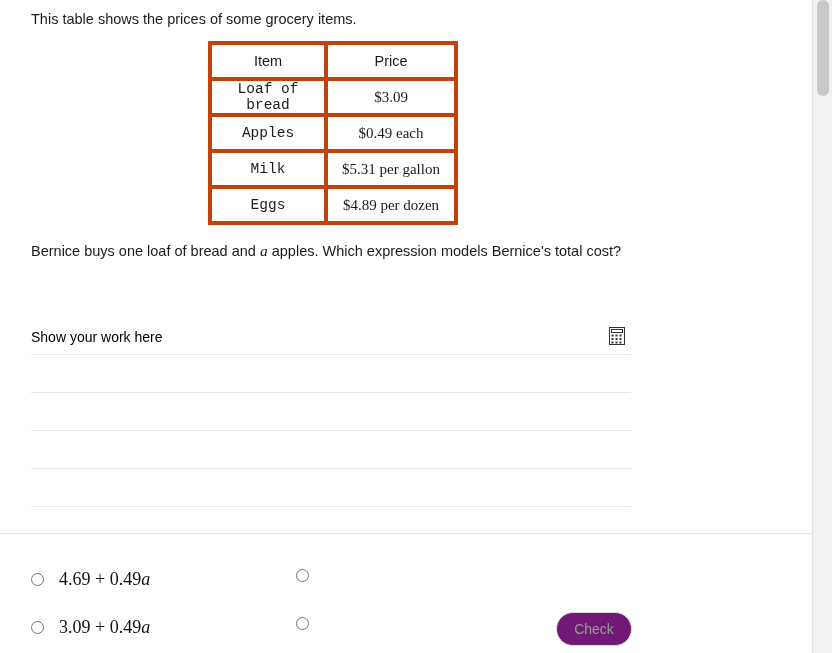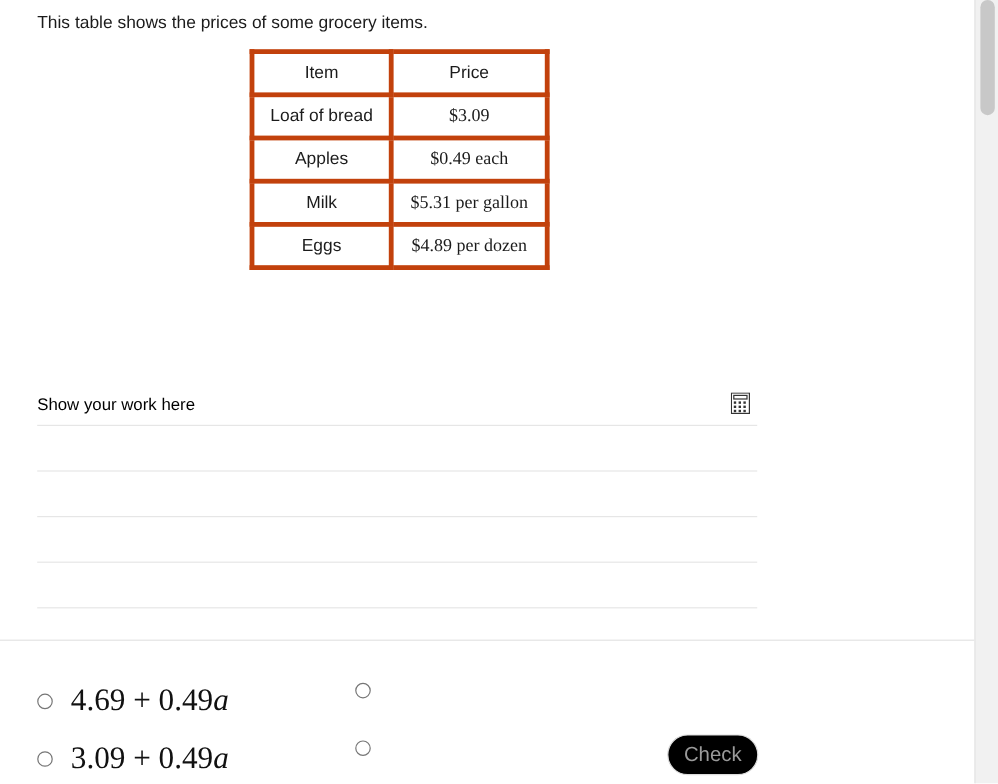--- a/index.html
+++ b/index.html
@@ -69,21 +69,21 @@
     font-weight: normal;
     font-size: 15px;
     color: #1b1b1b;
     padding: 0 6px;
   }
   table.grocery th {
     font-family: "Liberation Sans", sans-serif;
     font-size: 14.5px;
   }
   table.grocery td.item-cell {
-    font-family: Liberation Sans, sans-serif;
+    font-family: Liberation Mono, monospace;
     font-size: 14.5px;
   }
   table.grocery td.price-cell {
     width: 130px;
     font-family: "Liberation Serif", serif;
     font-size: 15px;
   }
   table.grocery th.price-head { width: 130px; }
 
   .question {
@@ -159,43 +159,43 @@
     width: 13px;
     height: 13px;
     border: 1px solid #767676;
     border-radius: 50%;
     background: #fff;
     flex: 0 0 auto;
   }
   .choice-label {
     margin-left: 15px;
     font-family: "Liberation Serif", serif;
-    font-size: 26px;
+    font-size: 18px;
     color: #111;
     white-space: nowrap;
   }
   .choice-label i {
     font-style: italic;
   }
   .c0 { left: 31px; top: 17px; }
   .c1 { left: 296px; top: 17px; }
   .c2 { left: 31px; top: 65px; }
   .c3 { left: 296px; top: 65px; }
 
   .check-btn {
     position: absolute;
     left: 556px;
     top: 612px;
     width: 76px;
     height: 34px;
     border: 1px solid #dcdcdc;
     border-radius: 17px;
-    background: #000000;
+    background: #701a75;
     color: #9a9a9a;
-    font-size: 17px;
+    font-size: 14px;
     font-family: "Liberation Sans", sans-serif;
     display: flex;
     align-items: center;
     justify-content: center;
     cursor: pointer;
   }
 </style>
 </head>
 <body>
 
@@ -225,20 +225,23 @@
           <td class="item-cell">Milk</td>
           <td class="price-cell">$5.31 per gallon</td>
         </tr>
         <tr>
           <td class="item-cell">Eggs</td>
           <td class="price-cell">$4.89 per dozen</td>
         </tr>
       </tbody>
     </table>
 
+    <div class="question">
+      <span>Bernice buys one loaf of bread and </span><span class="var">a</span><span> apples. Which expression models Bernice's total cost?</span>
+    </div>
 
     <div class="work-area">
       <div class="work-line" style="top:41px;"></div>
       <div class="work-line" style="top:79px;"></div>
       <div class="work-line" style="top:117px;"></div>
       <div class="work-line" style="top:155px;"></div>
       <div class="work-line" style="top:193px;"></div>
       <div class="work-placeholder">Show your work here</div>
       <div class="calc-icon">
         <svg width="16" height="18" viewBox="0 0 16 18">

